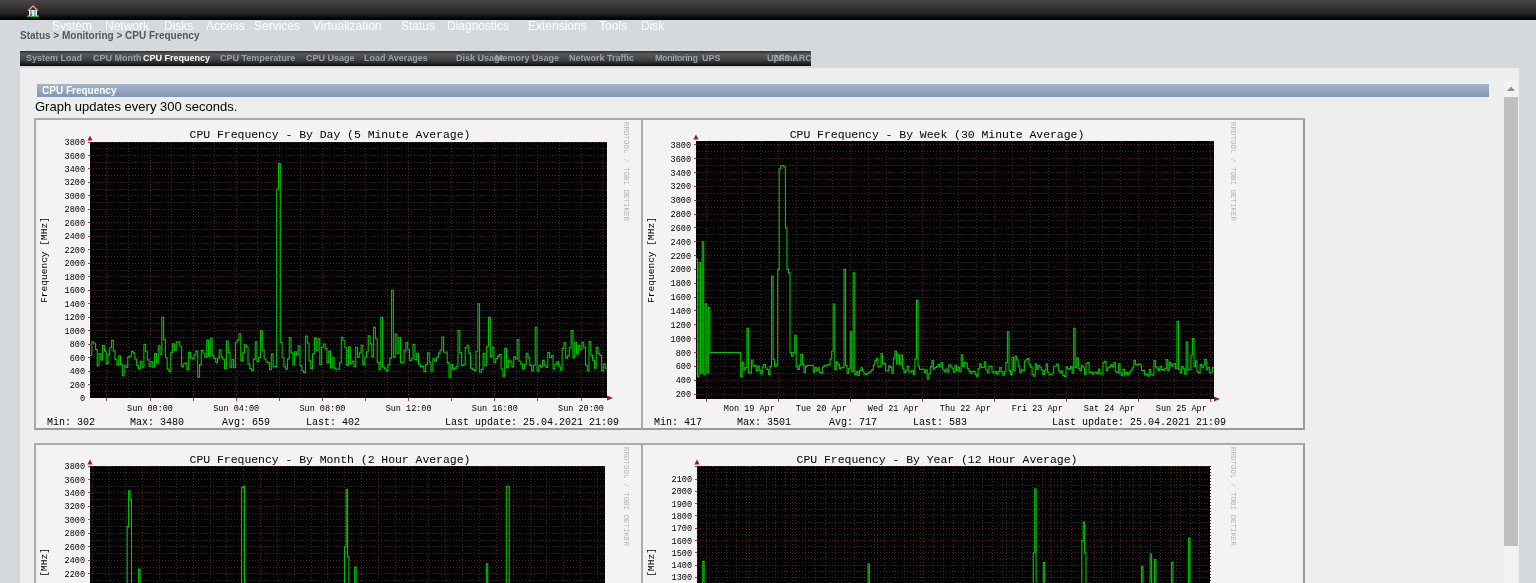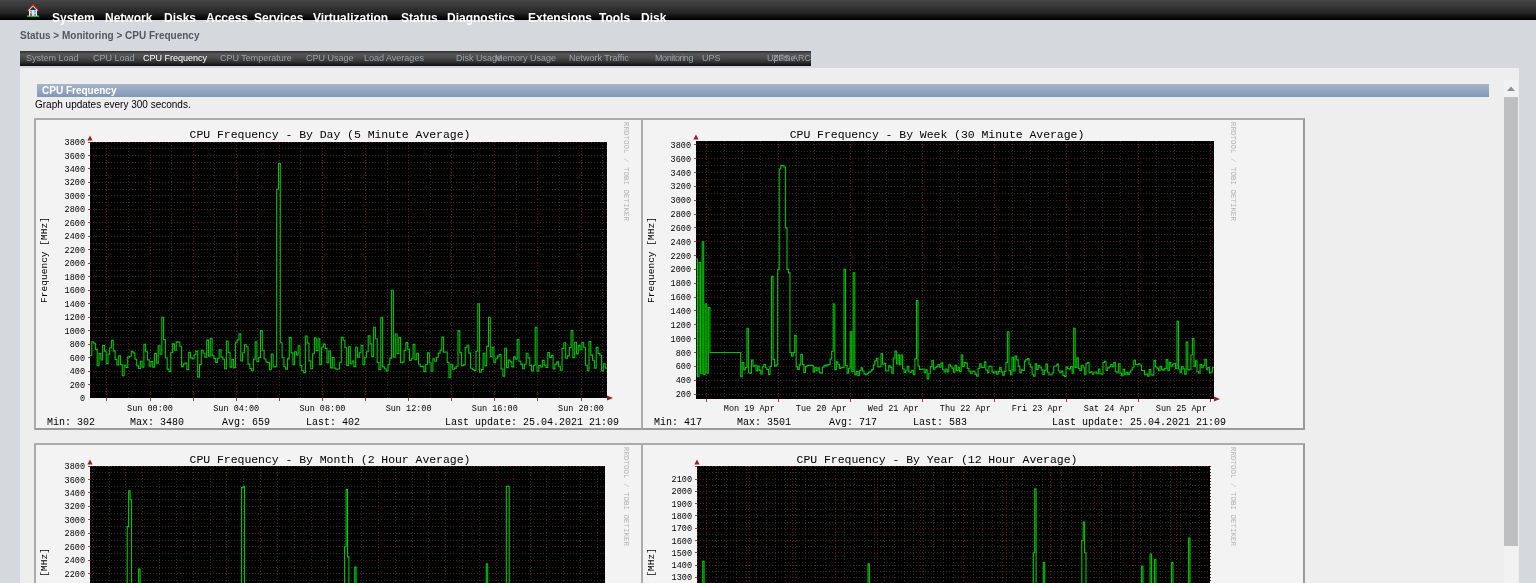--- a/index.html
+++ b/index.html
@@ -1,30 +1,30 @@
 <!DOCTYPE html>
 <html><head><meta charset="utf-8"><style>
 *{margin:0;padding:0;box-sizing:border-box}
 body{width:1536px;height:583px;overflow:hidden;position:relative;background:#d5d9de;
  font-family:"Liberation Sans",sans-serif}
 #nav{position:absolute;left:0;top:0;width:1536px;height:20px;
  background:linear-gradient(180deg,#454545 0%,#383838 30%,#242424 65%,#050505 92%,#000 100%)}
-#nav span{position:absolute;top:8px;height:28px;line-height:20px;font-size:12px;font-weight:bold;color:#fff}
+#nav span{position:absolute;top:16px;height:28px;line-height:20px;font-size:12px;font-weight:normal;color:#fff}
 #crumb{position:absolute;left:20px;top:30px;font-size:10px;font-weight:bold;color:#4e5862}
 #tabs{position:absolute;left:20px;top:51px;width:791px;height:15px;
  background:linear-gradient(180deg,#2e2e2e 0%,#575757 20%,#474747 50%,#2f2f2f 75%,#101010 97%,#000 100%);
  white-space:nowrap}
-#tabs span{display:inline-block;height:15px;line-height:15px;font-size:9px;font-weight:normal;
+#tabs span{display:inline-block;height:15px;line-height:15px;font-size:9px;font-weight:bold;
  color:#99a3ac;padding:0 5px}
 #tabs span.on{color:#fff}
 #content{position:absolute;left:20px;top:68px;width:1499px;height:515px;background:#eee}
 #tbar{position:absolute;left:37px;top:84px;width:1452px;height:13px;
  background:linear-gradient(180deg,#a7b5ca 0%,#92a5c0 55%,#8296b6 100%);
  color:#fff;font-size:10px;font-weight:bold;line-height:13px;padding-left:5px}
-#note{position:absolute;left:35px;top:99px;font-size:10px;color:#000}
+#note{position:absolute;left:35px;top:99px;font-size:13px;color:#000}
 .panel{position:absolute;width:664px;height:312px;background:#f3f3f3;
  border:2px solid;border-color:#ababab #9a9a9a #9a9a9a #ababab}
 .panel svg{position:absolute;left:-2px;top:-2px}
 #sbtrack{position:absolute;left:1504px;top:80px;width:13.5px;height:503px;background:#f2f2f2}
 #sbthumb{position:absolute;left:1504px;top:97px;width:13.5px;height:449px;background:#bebfc1}
 </style></head><body>
 <div id="nav">
     <svg width="12" height="13" viewBox="0 0 12 13" style="position:absolute;left:27px;top:4px">
       <path d="M0 11.5 Q6 9.5 12 11.5 L12 13 L0 13 Z" fill="#2fae2f"></path>
       <path d="M2 6 L10 6 L10 12 L2 12 Z" fill="#f4f4f4"></path>
@@ -43,21 +43,21 @@
     <span style="left:313px">Virtualization</span>
     <span style="left:401px">Status</span>
     <span style="left:447px">Diagnostics</span>
     <span style="left:528px">Extensions</span>
     <span style="left:599px">Tools</span>
     <span style="left:641px">Disk</span>
   </div>
 <div id="crumb">Status &gt; Monitoring &gt; CPU Frequency</div>
 <div id="tabs">
     <span style="position:absolute;left:1px;">System Load</span>
-    <span style="position:absolute;left:68px;">CPU Load</span>
+    <span style="position:absolute;left:68px;">CPU Month</span>
     <span class="on" style="position:absolute;left:118px;">CPU Frequency</span>
     <span style="position:absolute;left:195px;">CPU Temperature</span>
     <span style="position:absolute;left:281px;">CPU Usage</span>
     <span style="position:absolute;left:339px;">Load Averages</span>
     <span style="position:absolute;left:415px;margin-left:16px;">Disk Usage</span>
     <span style="position:absolute;left:470px;">Memory Usage</span>
     <span style="position:absolute;left:544px;">Network Traffic</span>
     <span style="position:absolute;left:630px;letter-spacing:-0.4px;">Monitoring</span>
     <span style="position:absolute;left:677px;text-align:right;">UPS</span>
     <span style="position:absolute;left:742px;">Uptime</span>

